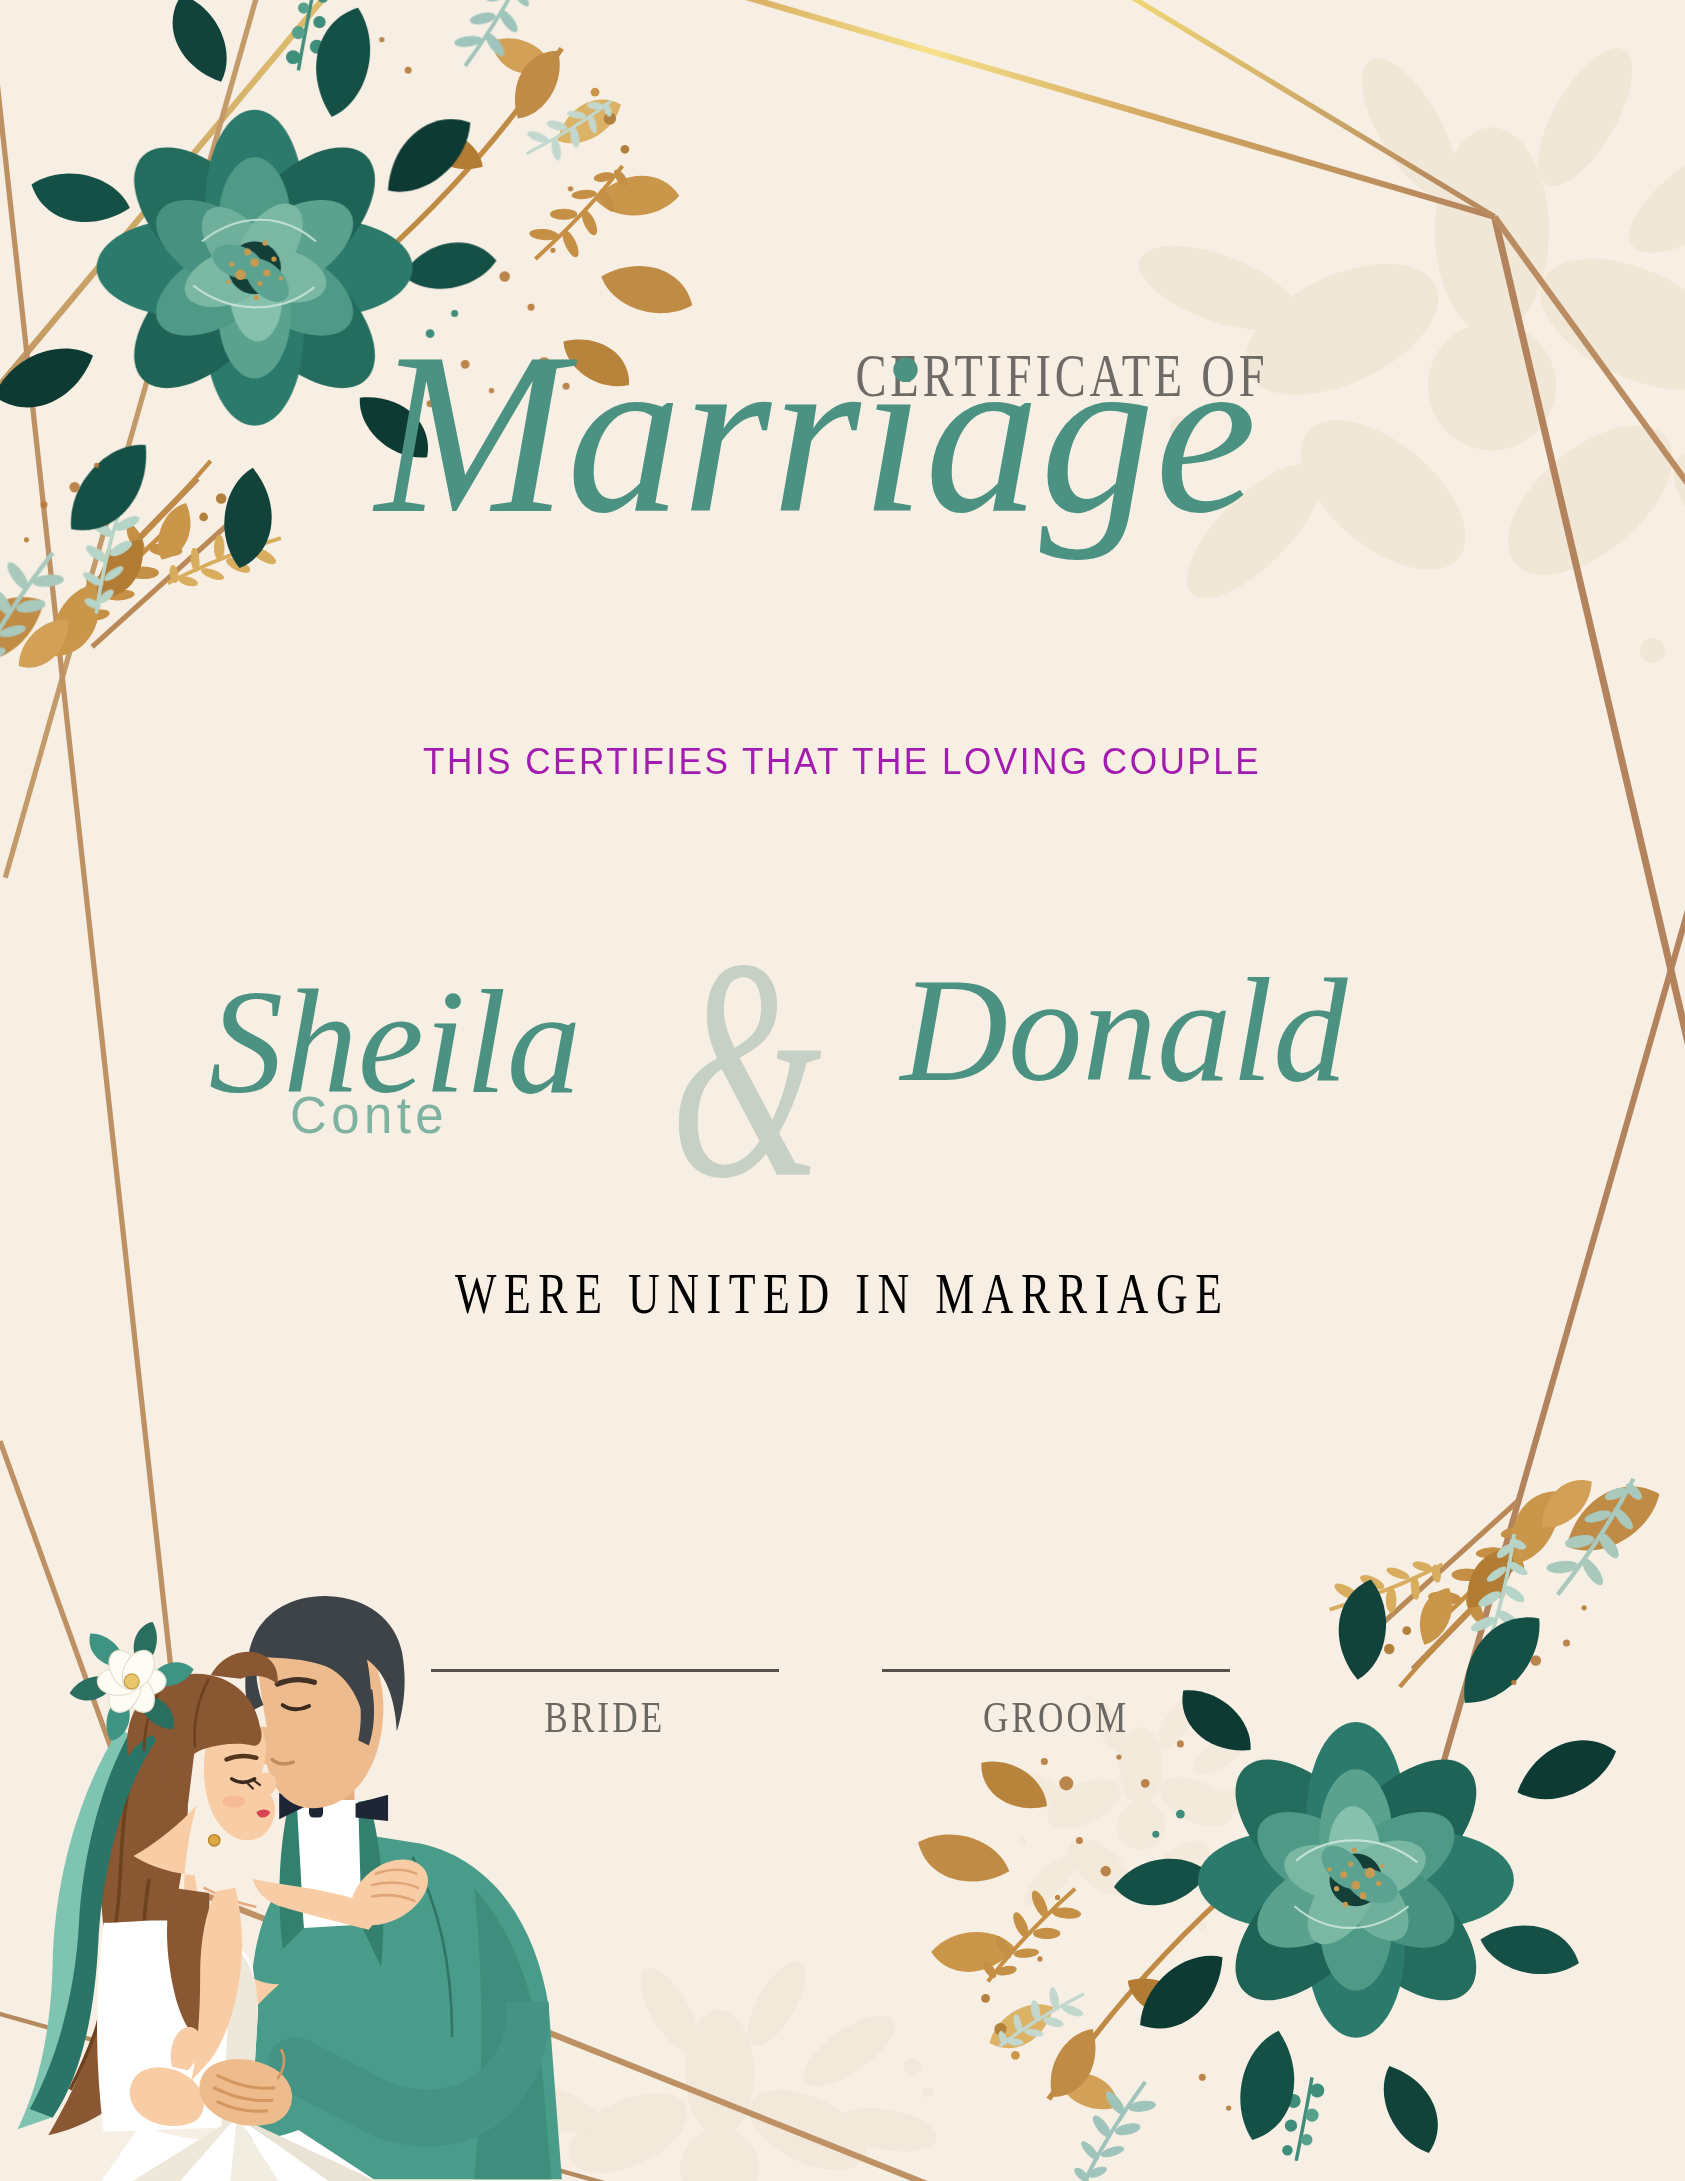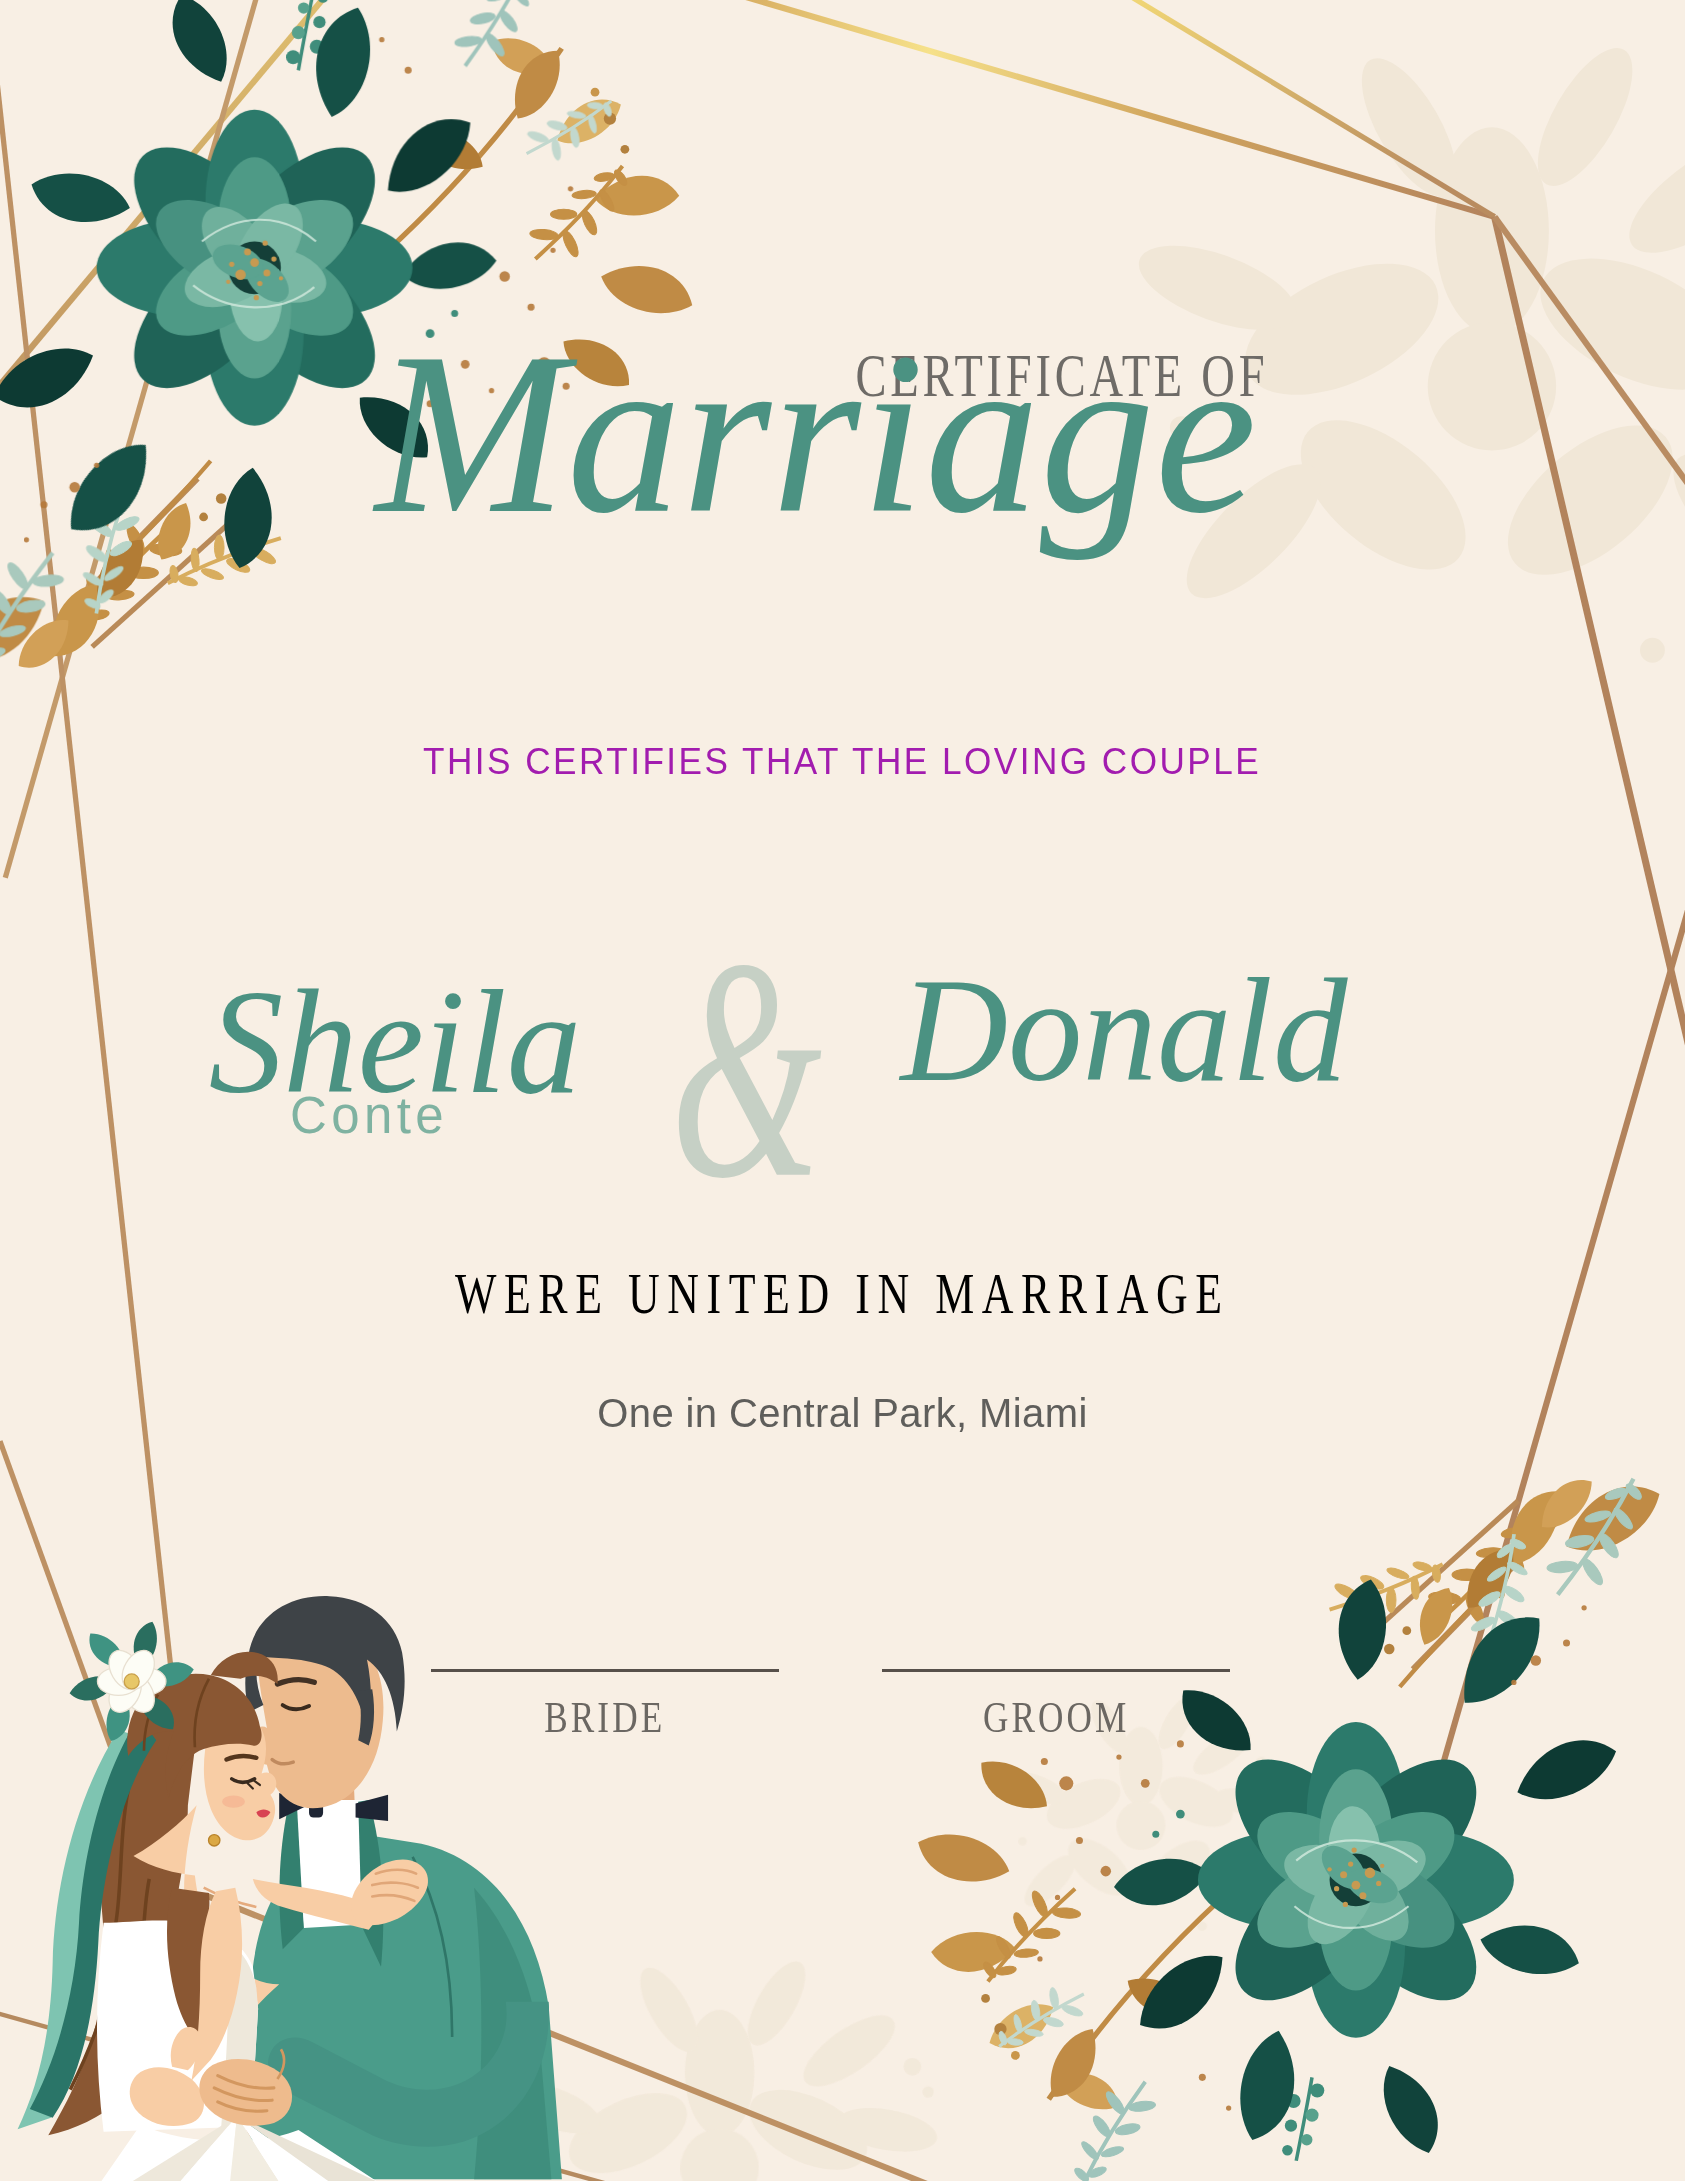--- a/index.html
+++ b/index.html
@@ -344,21 +344,20 @@
   <div class="txt script title">Marriage</div>
   <div class="txt certifies"><span class="squeeze">THIS CERTIFIES THAT THE LOVING COUPLE</span></div>
 
   <div class="script name name-first-bride">Sheila</div>
   <div class="surname surname-bride">Conte</div>
   <div class="txt script amp"><span class="squeeze">&amp;</span></div>
   <div class="script name name-first-groom">Donald</div>
 
   <div class="txt serifcaps united"><span class="squeeze">WERE UNITED IN MARRIAGE</span></div>
   <div class="txt dateloc">
-    <div>One in Central Park, Miami</div>
   </div>
 
   <div class="sigline sigline-bride"></div>
   <div class="sigline sigline-groom"></div>
   <div class="siglabel siglabel-bride"><span class="squeeze">BRIDE</span></div>
   <div class="siglabel siglabel-groom"><span class="squeeze">GROOM</span></div>
 </div>
 
 
 </body></html>

